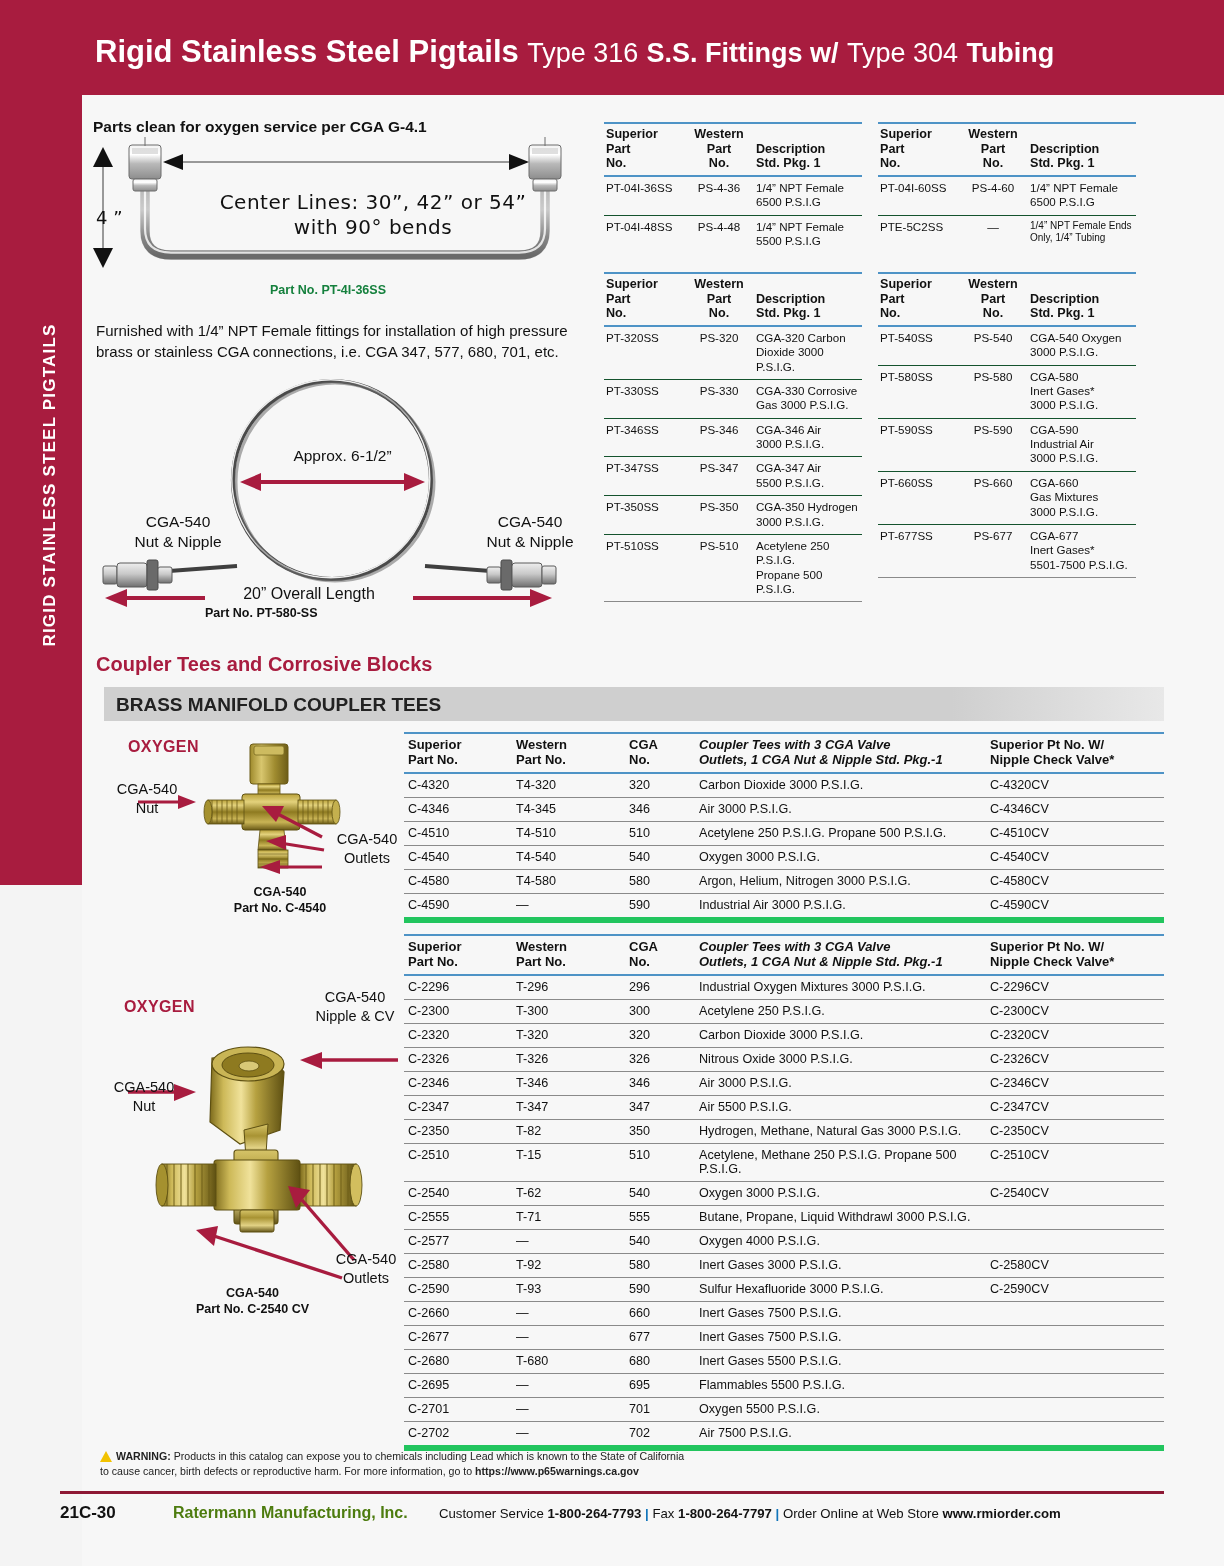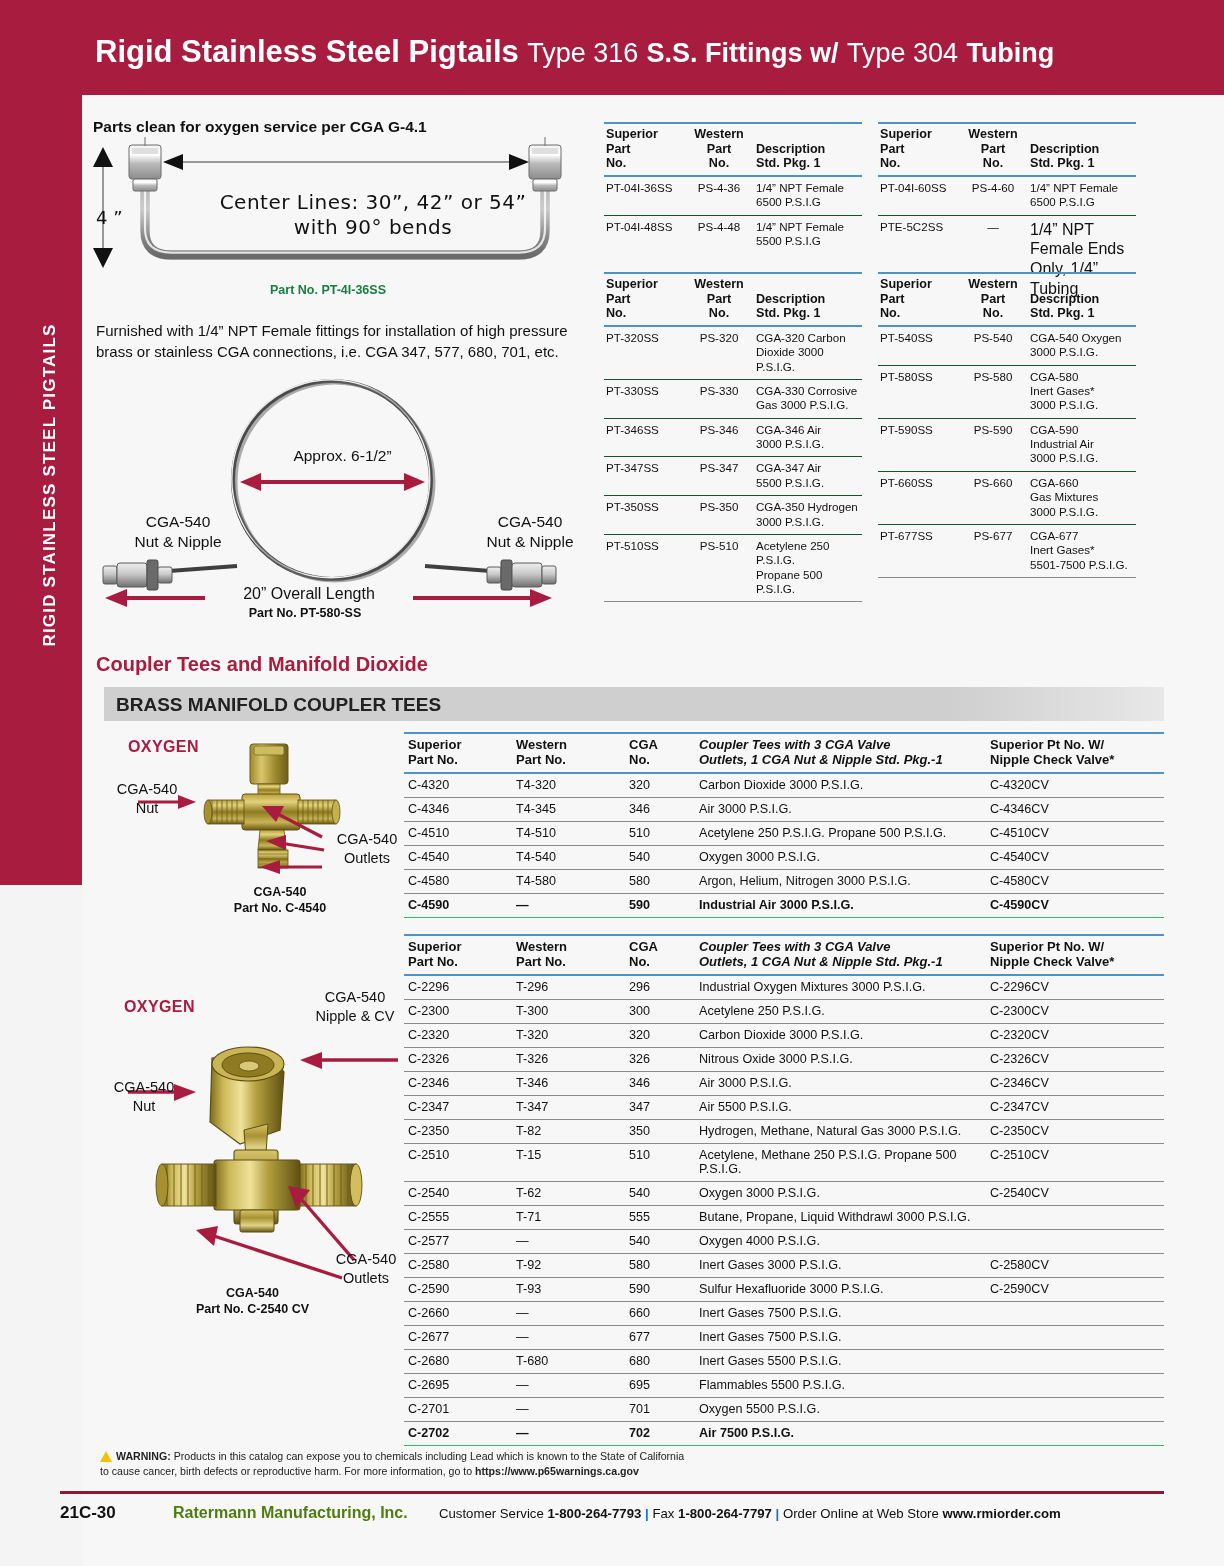--- a/index.html
+++ b/index.html
@@ -79,21 +79,21 @@
   }
   .lbl-right{
     position:absolute;left:470px;top:512px;width:120px;text-align:center;
     font-size:15.5px;color:#111;line-height:1.3;
   }
   .overall{
     position:absolute;left:205px;top:585px;width:200px;text-align:center;
     font-size:16px;color:#111;background:#f7f7f7;padding:0 4px;
   }
   .partno2{
-    position:absolute;left:205px;top:606px;width:200px;text-align:center;
+    position:absolute;left:205px;top:606px;width:200px;text-align:left;
     font-size:12.5px;font-weight:bold;color:#111;
   }
 
   
   .spectbl{position:absolute;width:258px;font-size:11.6px;color:#111;}
   .spectbl table{border-collapse:collapse;width:100%;}
   .spectbl th{
     text-align:left;font-weight:bold;font-size:12.6px;vertical-align:bottom;
     padding:3px 2px 4px 2px;line-height:1.16;
   }
@@ -133,21 +133,21 @@
   .ctbl{position:absolute;font-size:12.6px;color:#111;}
   .ctbl table{border-collapse:collapse;width:100%;}
   .ctbl th{
     text-align:left;font-weight:bold;font-size:13px;vertical-align:bottom;
     padding:3px 4px 4px 4px;line-height:1.18;
     border-top:2.4px solid #4e93c6;border-bottom:2.4px solid #4e93c6;
   }
   .ctbl td{
     padding:4.5px 4px 4.5px 4px;border-bottom:1px solid #8a8a8a;vertical-align:top;
   }
-  .ctbl tr:last-child td{border-bottom:1px solid #22c55e;font-weight:bold;}
+  .ctbl tr:last-child td{border-bottom:6px solid #22c55e;}
   .k-sup{width:100px;}
   .k-west{width:105px;}
   .k-cga{width:62px;}
   .k-desc{width:auto;font-style:italic;}
   .k-cv{width:170px;}
 
   
   .note{
     position:absolute;left:100px;top:1360px;width:218px;height:48px;
     background:#fff200;
@@ -373,21 +373,21 @@
         <td>PT-04I-60SS</td>
         <td class="c-west">PS-4-60</td>
         <td>
           <span>1/4” NPT Female</span><br>
           <span>6500 P.S.I.G</span>
         </td>
       </tr>
       <tr>
         <td>PTE-5C2SS</td>
         <td class="c-west">—</td>
-        <td style="font-size:16px">
+        <td style="font-size:10px">
           <span>1/4” NPT Female Ends</span><br>
           <span>Only, 1/4” Tubing</span>
         </td>
       </tr>
     </tbody>
       </table>
   </div>
 
   <div class="spectbl" style="left:604px;top:272px;">
     <table>
@@ -526,21 +526,21 @@
           <span>5501-7500 P.S.I.G.</span>
         </td>
       </tr>
       <tr>
             <td class="endrule" colspan="3"></td>
           </tr>
     </tbody>
       </table>
   </div>
 
-  <div class="sec-title">Coupler Tees and Manifold Dioxide</div>
+  <div class="sec-title">Coupler Tees and Corrosive Blocks</div>
   <div class="gray-band">
     <span>BRASS MANIFOLD COUPLER TEES</span>
   </div>
 
   <div class="oxy" style="left:128px;top:738px;">OXYGEN</div>
   <div style="position:absolute;left:190px;top:740px;width:180px;height:140px;">
     <svg width="180" height="140" viewBox="0 0 180 140">
       <defs>
         <linearGradient id="br1" x1="0" y1="0" x2="0" y2="1">
           <stop offset="0%" stop-color="#b9a13a"></stop>

